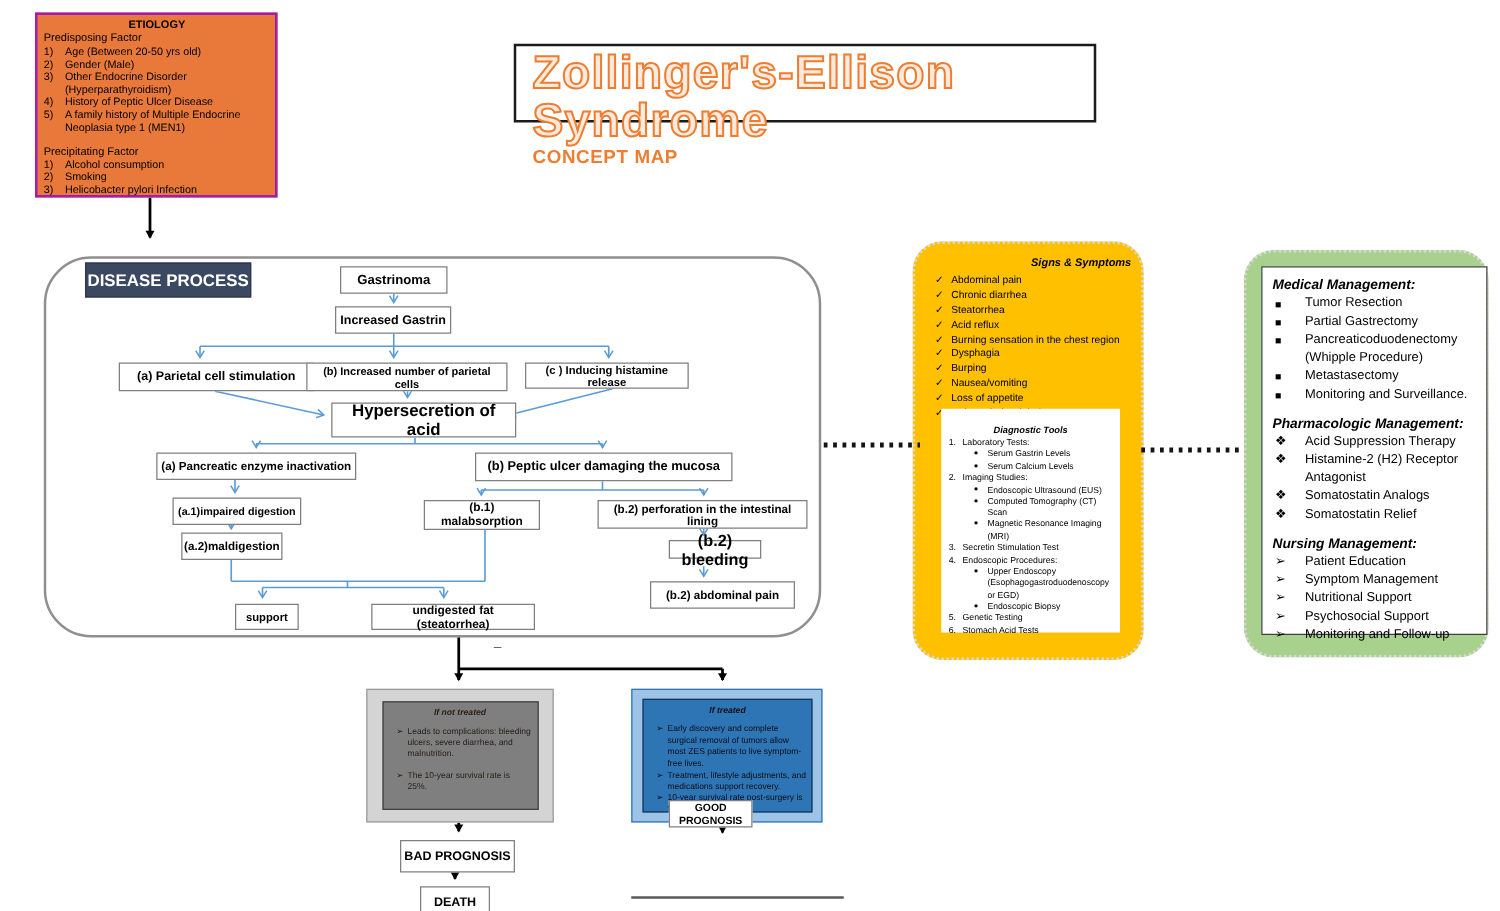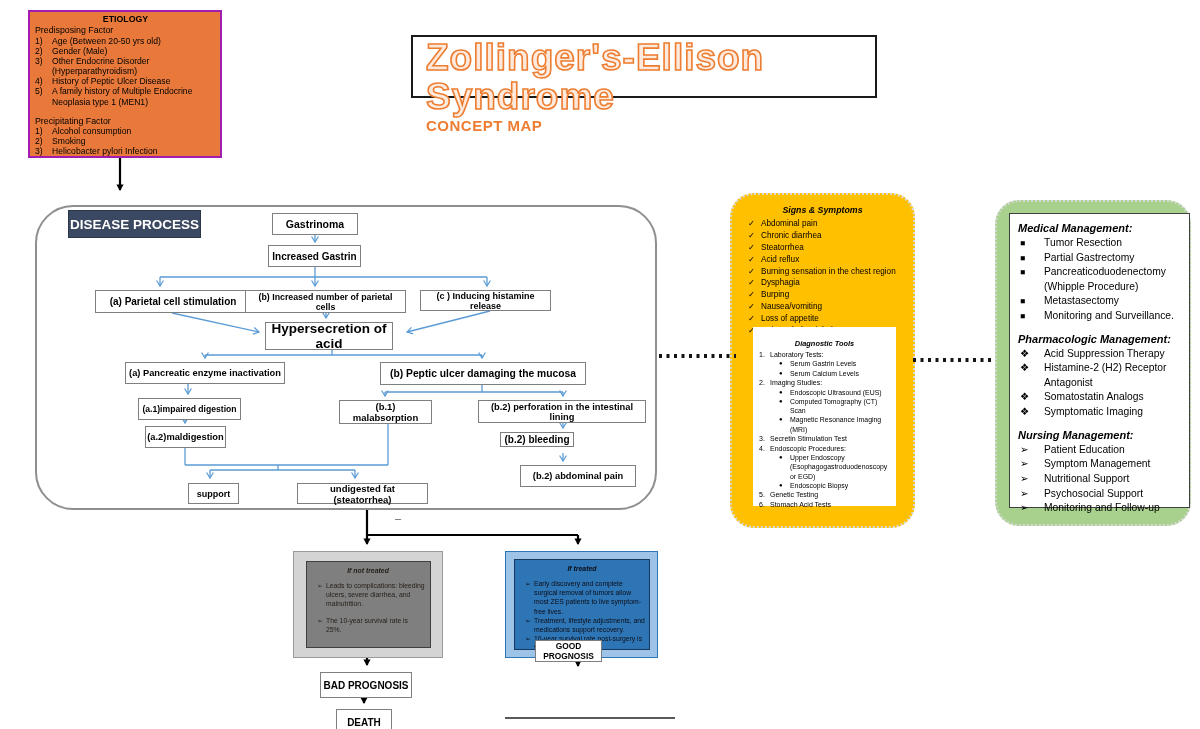--- a/index.html
+++ b/index.html
@@ -34,37 +34,37 @@
     color:#fff;font-weight:bold;font-size:13.5px;display:flex;align-items:center;justify-content:center;z-index:3;}
 
   .node{position:absolute;box-sizing:border-box;background:#fff;border:1.4px solid #7f7f7f;
     display:flex;align-items:center;justify-content:center;text-align:center;
     font-weight:bold;color:#000;z-index:3;padding:0 2px;}
   .n-gastrinoma{left:272px;top:213px;width:86px;height:22px;font-size:10.5px;}
   .n-gastrin{left:268px;top:245px;width:93px;height:22px;font-size:10px;}
   .n-aparietal{left:95px;top:290px;width:156px;height:23px;font-size:10px;}
   .n-bparietal{left:245px;top:290px;width:161px;height:23px;font-size:8.8px;}
   .n-chistamine{left:420px;top:290px;width:131px;height:21px;font-size:9px;}
-  .n-hyper{left:265px;top:322px;width:128px;height:28px;font-size:13.5px;text-align:center;}
+  .n-hyper{left:265px;top:322px;width:148px;height:28px;font-size:13.5px;text-align:center;}
   .n-apancreatic{left:125px;top:362px;width:160px;height:22px;font-size:9.3px;}
   .n-bpeptic{left:380px;top:362px;width:206px;height:23px;font-size:10.3px;}
   .n-a1{left:138px;top:398px;width:103px;height:22px;font-size:8.6px;}
   .n-a2{left:145px;top:426px;width:81px;height:22px;font-size:9.3px;}
   .n-b1{left:339px;top:400px;width:93px;height:24px;font-size:9.5px;}
   .n-b2perf{left:478px;top:400px;width:168px;height:23px;font-size:9.3px;}
-  .n-b2bleed{left:500px;top:432px;width:74px;height:15px;font-size:10px;}
+  .n-b2bleed{left:535px;top:432px;width:74px;height:15px;font-size:13px;}
   .n-b2abd{left:520px;top:465px;width:116px;height:22px;font-size:9.3px;}
   .n-diarrhea{left:188px;top:483px;width:51px;height:21px;font-size:9px;}
   .n-undigested{left:297px;top:483px;width:131px;height:21px;font-size:9.5px;}
   .stray-dash{left:395px;top:512px;font-size:11px;color:#595959;z-index:3;}
 
   
   .signs-box{left:730px;top:193px;width:185px;height:335px;background:#FFC000;
     border:2px dotted #d8d8d8;border-radius:24px;z-index:2;padding:10px 8px 0 8px;}
-  .signs-title{text-align:center;font-weight:bold;font-style:italic;font-size:8.8px;margin-bottom:3px;}
+  .signs-title{text-align:right;font-weight:bold;font-style:italic;font-size:8.8px;margin-bottom:3px;}
   .signs-box li{display:flex;font-size:8.2px;line-height:1.45;}
   .signs-box li .m{width:13px;flex:0 0 13px;padding-left:8px;box-sizing:content-box;}
   .signs-box li .t{flex:1;}
 
   .diag-box{left:753px;top:327px;width:143px;height:179px;background:#fff;z-index:3;padding:12px 4px 0 4px;}
   .diag-title{text-align:center;font-weight:bold;font-style:italic;font-size:7.4px;margin-bottom:2px;}
   .diag-box li{display:flex;font-size:7px;line-height:1.35;}
   .diag-box li .m{width:11px;flex:0 0 11px;padding-left:2px;}
   .diag-box li .t{flex:1;}
   .diag-box li[data-lv="2"] .m{padding-left:22px;font-size:6px;}
@@ -352,21 +352,21 @@
         <span class="t">Histamine-2 (H2) Receptor Antagonist</span>
       </li>
 
       <li>
         <span class="m">❖</span>
         <span class="t">Somatostatin Analogs</span>
       </li>
 
       <li>
         <span class="m">❖</span>
-        <span class="t">Symptomatic Imaging</span>
+        <span class="t">Somatostatin Relief</span>
       </li>
     </ul>
   <div class="mgmt-title">Nursing Management:</div>
   <ul class="plain">
 
       <li>
         <span class="m">➢</span>
         <span class="t">Patient Education</span>
       </li>
 

